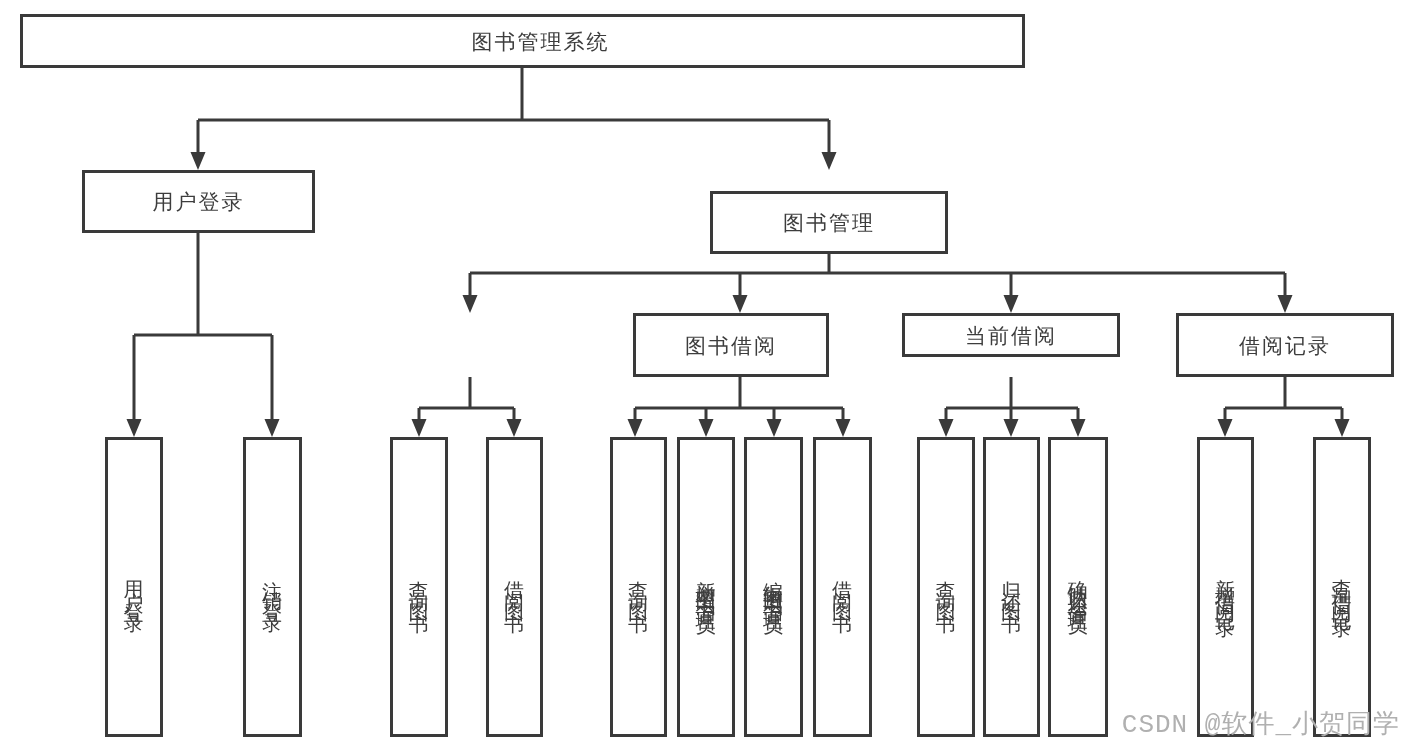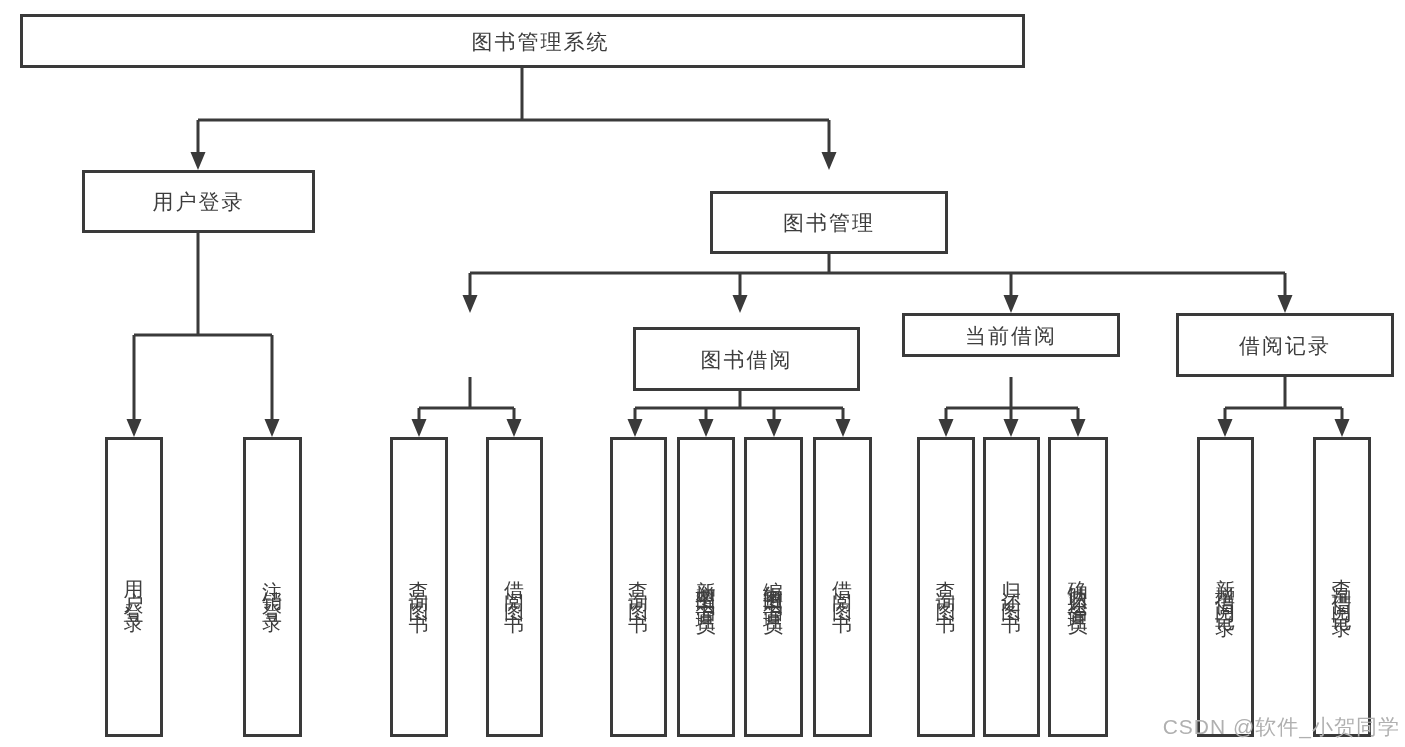--- a/index.html
+++ b/index.html
@@ -32,25 +32,26 @@
     text-orientation:mixed;
     font-size:20px;
     line-height:1;
     letter-spacing:11px;
   }
   .leaf.len6{letter-spacing:8px;}
   .leaf.len9{letter-spacing:5px;}
   #watermark{
     position:absolute;
     right:5px;bottom:6px;
-    font-size:21px;
+    font-size:26px;
     color:var(--wm);
     letter-spacing:1px;
     white-space:nowrap;
     z-index:5;
+    font-family:Liberation Mono, monospace;
   }
 </style>
 </head>
 <body>
 
 <div id="canvas">
 
   <svg id="wires" width="1405" height="747" viewBox="0 0 1405 747">
       <g>
         <path d="M 522 68 V 120 M 198 120 H 829 M 198 120 V 155 M 829 120 V 155 " fill="none" stroke="var(--line)" stroke-width="3"></path>
@@ -80,21 +81,21 @@
         <path d="M 1285 377 V 408 M 1225 408 H 1342 M 1225 408 V 422 M 1342 408 V 422 " fill="none" stroke="var(--line)" stroke-width="3"></path>
         <path d="M 1217.5 419 L 1232.5 419 L 1225 437 Z M 1334.5 419 L 1349.5 419 L 1342 437 Z " fill="var(--line)" stroke="none"></path>
       </g>
     </svg>
 
   <div class="node h-node" style="left:20px;top:14px;width:1005px;height:54px;padding-left:36px;">图书管理系统</div>
 
   <div class="node h-node" style="left:82px;top:170px;width:233px;height:63px;">用户登录</div>
   <div class="node h-node" style="left:710px;top:170px;width:238px;height:63px;margin-top:21px;">图书管理</div>
 
-  <div class="node h-node" style="left:633px;top:327px;width:227px;height:64px;">图书借阅</div>
+  <div class="node h-node" style="left:633px;top:313px;width:196px;height:64px;">图书借阅</div>
   <div class="node h-node" style="left:902px;top:313px;width:218px;height:44px;">当前借阅</div>
   <div class="node h-node" style="left:1176px;top:313px;width:218px;height:64px;">借阅记录</div>
 
   <div class="node leaf" style="left:105px;top:437px;width:58px;height:300px;">用户登录</div>
   <div class="node leaf" style="left:243px;top:437px;width:59px;height:300px;">注销登录</div>
 
   <div class="node leaf" style="left:390px;top:437px;width:58px;height:300px;">查询图书</div>
   <div class="node leaf" style="left:486px;top:437px;width:57px;height:300px;">借阅图书</div>
 
   <div class="node leaf" style="left:610px;top:437px;width:57px;height:300px;">查询图书</div>

